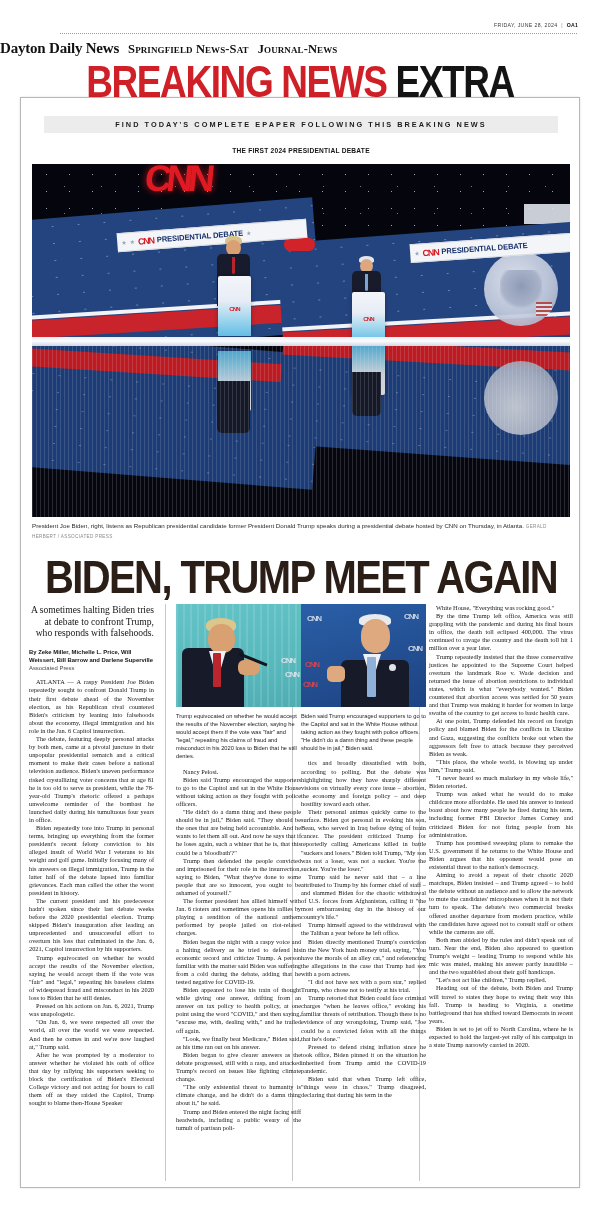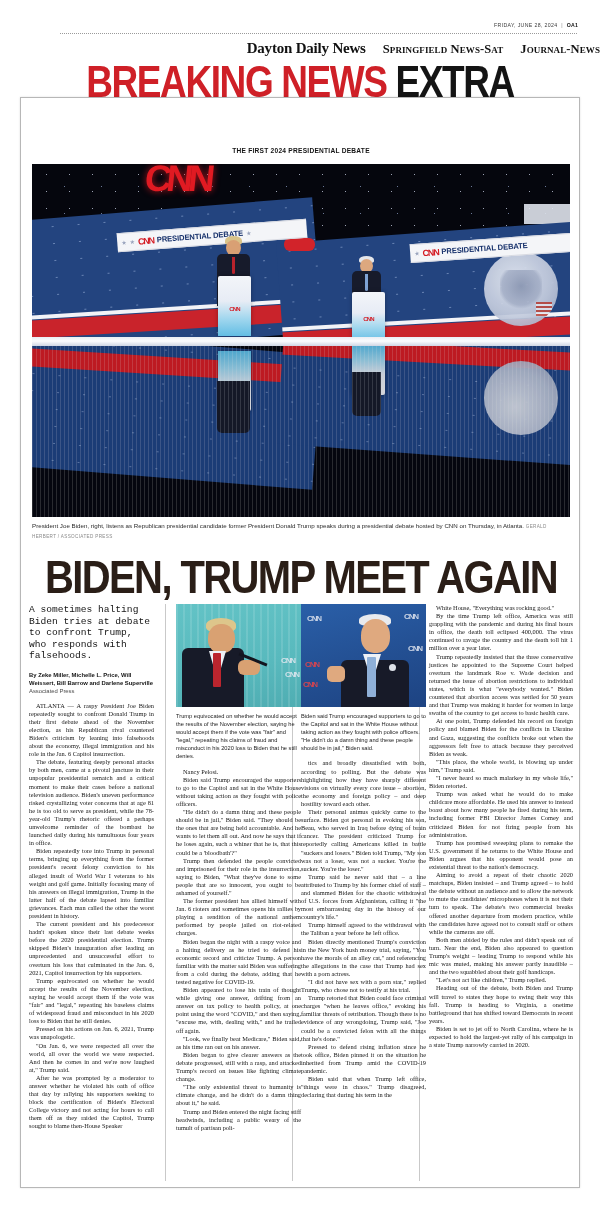--- a/index.html
+++ b/index.html
@@ -20,21 +20,21 @@
   }
   .dateline b{color:#111;font-weight:700;letter-spacing:.2px;}
   .dateline .bar{color:#888;margin:0 2px;}
   .rule-dotted{
     position:absolute;left:60px;top:33px;width:518px;height:1px;
     background:repeating-linear-gradient(to right,#9a9a9a 0 1px,transparent 1px 2px);
   }
   
   .nameplates{
     position:absolute;left:0;top:40px;width:600px;
-    display:flex;justify-content:flex-end;align-items:baseline;gap:17px;
+    display:flex;justify-content:flex-start;align-items:baseline;gap:9px;
   }
   .np1{font-family:"Liberation Serif",serif;font-weight:700;font-size:15px;letter-spacing:-.2px;color:#111;}
   .np2{font-family:"Liberation Serif",serif;font-weight:700;font-size:12.5px;color:#111;
        font-variant:small-caps;letter-spacing:.1px;}
   .np3{font-family:"Liberation Serif",serif;font-weight:700;font-size:12.5px;color:#111;
        font-variant:small-caps;letter-spacing:.1px;}
   
   .breaking-wrap{
     position:absolute;left:0;top:60px;width:600px;text-align:center;
   }
@@ -187,22 +187,22 @@
   .cols{
     position:absolute;left:8px;top:506px;width:544px;height:577px;
   }
   .col{position:absolute;top:0;width:125px;height:577px;}
   .c1{left:0;}
   .c2{left:147px;}
   .c3{left:272px;}
   .c4{left:400px;}
   .vrule{position:absolute;top:0;width:1px;height:577px;background:#c9c9c9;}
   .deck{
-    font-family:Liberation Mono, monospace;font-size:9.6px;line-height:11.6px;
-    color:#141414;margin:0 0 9px 0;
+    font-family:Liberation Serif, serif;font-size:9.6px;line-height:11.6px;
+    color:#141414;margin:0 0 9px 0;text-align:right;
   }
   .byline{
     font-family:"Liberation Sans",sans-serif;font-weight:700;
     font-size:5.9px;line-height:8px;color:#141414;
   }
   .byline-src{
     font-family:"Liberation Sans",sans-serif;font-weight:400;
     font-size:5.9px;line-height:8.6px;color:#4a4a4a;margin-bottom:6px;
   }
   .body{
@@ -252,20 +252,23 @@
 </div>
 
 <div class="breaking-wrap">
   <div class="breaking">
     <span class="red">BREAKING NEWS</span><span class="blk">&nbsp;</span><span class="blk">EXTRA</span>
   </div>
 </div>
 
 <div class="sheet">
 
+  <div class="epaper-band">
+    <span>FIND TODAY'S COMPLETE EPAPER FOLLOWING THIS BREAKING NEWS</span>
+  </div>
 
   <div class="kicker">THE FIRST 2024 PRESIDENTIAL DEBATE</div>
 
   <div class="photo-main">
 
     <div class="stage">
       <div class="starfield"></div>
 
       <div class="cnn-logo">CNN</div>
 

